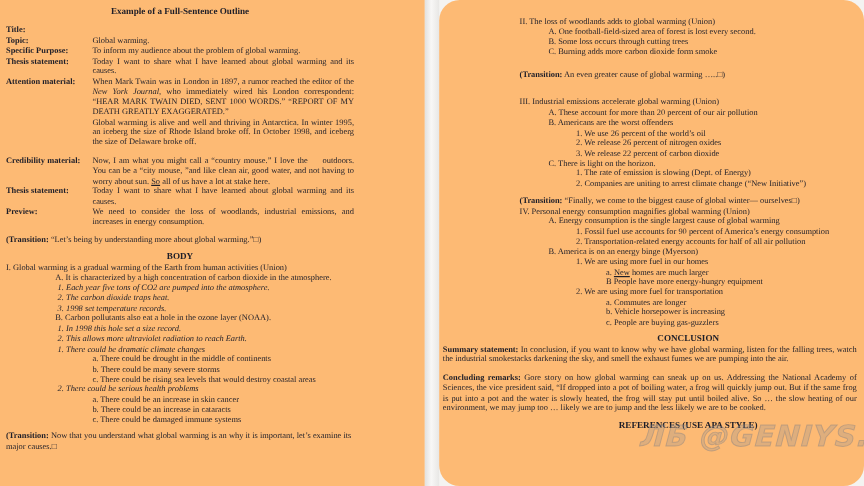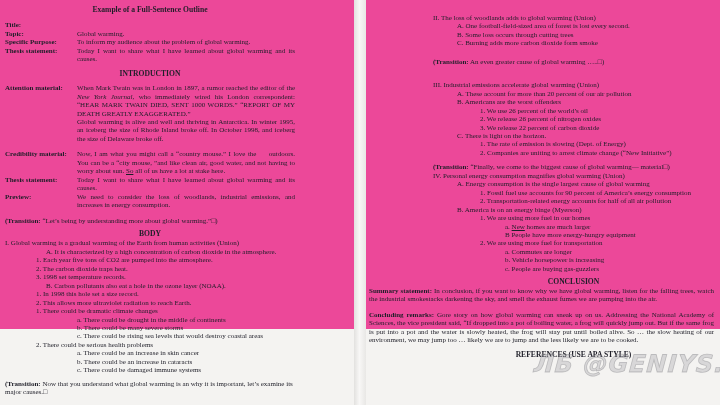--- a/index.html
+++ b/index.html
@@ -2,23 +2,23 @@
 <html><head>
 <meta charset="utf-8">
 <style>
   *{margin:0;padding:0;box-sizing:border-box;}
   html,body{width:720px;height:405px;}
   body{
     position:relative;overflow:hidden;background:#f4f3f1;
     font-family:"Liberation Serif","DejaVu Serif",serif;
     font-size:7px;line-height:8.45px;color:#1e1e28;
   }
-  .page{position:absolute;top:0;height:329px;background:#ec4899;}
+  .page{position:absolute;top:0;height:405px;background:#fdba74;}
   #left-page{left:0;width:354px;padding:6px 59px 0 5px;}
-  #right-page{left:366px;width:354px;padding:14px 6px 0 3px;}
+  #right-page{left:366px;width:354px;padding:14px 6px 0 3px;border-radius:17px;}
   .gutter{position:absolute;left:354px;top:0;width:12px;height:405px;
     background:linear-gradient(90deg,#e2e1df,#f8f7f6 45%,#e8e7e5);}
   .h{font-weight:bold;text-align:center;font-size:7.6px;}
   .doc-title{margin-bottom:7px;}
   .intro-h{margin:6px 0;}
   .body-h{margin:5px 0 1px;}
   .conc-h{margin-left:64px;margin-top:5px;}
   .refs-h{margin-left:64px;margin-top:7px;}
   .row{display:flex;}
   .lbl{width:72px;flex:none;font-weight:bold;}
@@ -28,21 +28,21 @@
   .trans2{margin-top:5px;}
   .ind{margin-left:64px;}
   .mt10{margin-top:10px;}
   .mt15{margin-top:15px;}
   .mt6{margin-top:6px;}
   .mt16{margin-top:0;}
   .mt7{margin-top:7px;}
   .para{text-align:justify;}
   #left-page .lvl1{margin-left:0;}
   #left-page .lvl2{margin-left:41px;}
-  #left-page .lvl3{margin-left:31px;}
+  #left-page .lvl3{margin-left:43px;font-style:italic;}
   #left-page .lvl4{margin-left:72px;}
   #right-page .lvl1{margin-left:64px;}
   #right-page .lvl2{margin-left:88px;}
   #right-page .lvl3{margin-left:111px;}
   #right-page .lvl4{margin-left:136px;}
   .watermark{
     position:absolute;left:534px;top:346px;width:190px;
     font-family:"DejaVu Sans",sans-serif;font-weight:bold;font-style:italic;
     font-size:24px;line-height:36px;letter-spacing:1px;white-space:nowrap;
     color:rgba(145,145,150,0.28);
@@ -68,21 +68,20 @@
       <div class="row">
         <div class="lbl">Specific Purpose:</div>
         <div class="val"><span>To inform my audience about the problem of global warming.</span></div>
       </div>
       <div class="row">
         <div class="lbl">Thesis statement:</div>
         <div class="val"><span>Today I want to share what I have learned about global warming and its causes.</span></div>
       </div>
     </div>
 
-  <div class="h intro-h">INTRODUCTION</div>
 
   <div>
 
   <div class="row">
         <div class="lbl">Attention material:</div>
         <div class="val"><span>When Mark Twain was in London in 1897, a rumor reached the editor of the </span><span style="font-style: italic;">New York Journal</span><span>, who immediately wired his London correspondent: “HEAR MARK TWAIN DIED, SENT 1000 WORDS.”  “REPORT OF MY DEATH GREATLY EXAGGERATED.”</span><br><span>Global warming is alive and well and thriving in Antarctica.  In winter 1995, an iceberg the size of Rhode Island broke off.  In October 1998, and iceberg the size of Delaware broke off.</span></div>
       </div>
       <div class="row gap-top">
         <div class="lbl">Credibility material:</div>
         <div class="val"><span>Now, I am what you might call a “country mouse.”  I love the&nbsp;&nbsp;&nbsp;&nbsp; outdoors.  You can be a “city mouse, ”and like clean air, good water, and not having to worry about sun.  </span><span style="text-decoration: underline;">So</span><span> all of us have a lot at stake here.</span></div>
@@ -143,21 +142,21 @@
       <div class="oline lvl2">A.  These account for more than 20 percent of our air pollution</div>
       <div class="oline lvl2">B.  Americans are the worst offenders</div>
       <div class="oline lvl3">1.  We use 26 percent of the world’s oil</div>
       <div class="oline lvl3">2.  We release 26 percent of nitrogen oxides</div>
       <div class="oline lvl3">3.  We release 22 percent of carbon dioxide</div>
       <div class="oline lvl2">C.  There is light on the horizon.</div>
       <div class="oline lvl3">1.  The rate of emission is slowing (Dept. of Energy)</div>
       <div class="oline lvl3">2.  Companies are uniting to arrest climate change (“New Initiative”)</div>
     </div>
 
-  <p class="ind mt6"><span style="font-weight: bold;">(Transition:</span><span> “Finally, we come to the biggest cause of global warming— material□)</span></p>
+  <p class="ind mt6"><span style="font-weight: bold;">(Transition:</span><span> “Finally, we come to the biggest cause of global winter— ourselves□)</span></p>
 
   <div class="mt16">
 
   <div class="oline lvl1">IV. Personal energy consumption magnifies global warming (Union)</div>
       <div class="oline lvl2">A.  Energy consumption is the single largest cause of global warming</div>
       <div class="oline lvl3">1.  Fossil fuel use accounts for 90 percent of America’s energy consumption</div>
       <div class="oline lvl3">2.  Transportation-related energy accounts for half of all air pollution</div>
       <div class="oline lvl2">B.  America is on an energy binge (Myerson)</div>
       <div class="oline lvl3">1.  We are using more fuel in our homes</div>
       <div class="oline lvl4">a.  <u>New</u> homes are much larger</div>

